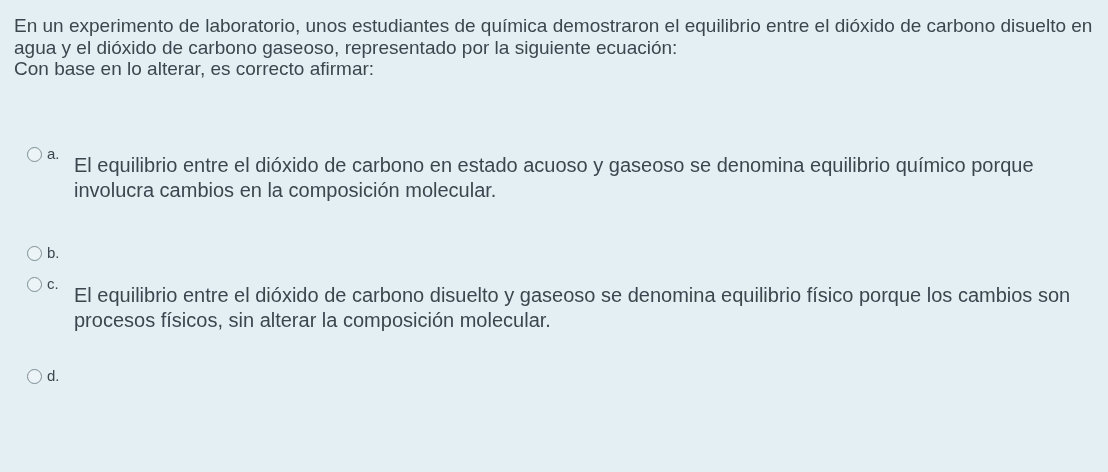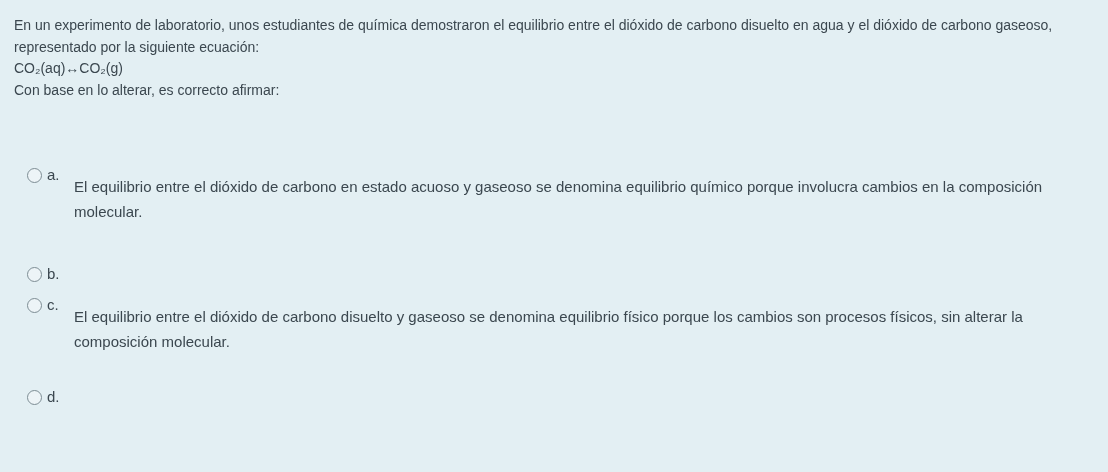--- a/index.html
+++ b/index.html
@@ -14,21 +14,21 @@
     color: #3b474f;
     overflow: hidden;
   }
   .question-card {
     width: 100%;
     height: 100%;
     box-sizing: border-box;
   }
   .qtext {
     padding: 15px 13px 0 14px;
-    font-size: 14px;
+    font-size: 19px;
     line-height: 21.5px;
   }
   .qtext p { margin: 0; }
   .intro    { margin-bottom: 20px; }
   .equation { margin-bottom: 12px; }
   .answers  { margin-top: 64px; }
   .option {
     display: flex;
     align-items: flex-start;
     padding-left: 27px;
@@ -50,34 +50,33 @@
   }
   .letter {
     flex: 0 0 auto;
     width: 20px;
     margin-left: 5px;
     font-size: 15px;
     line-height: 20px;
   }
   .option-text {
     margin-left: 7px;
-    font-size: 15px;
+    font-size: 20px;
     line-height: 25px;
     cursor: pointer;
   }
   .option-text.para { padding-top: 9px; }
 </style>
 </head>
 <body>
 
 <div class="question-card">
 
   <div class="qtext">
     <p class="intro">En un experimento de laboratorio, unos estudiantes de química demostraron el equilibrio entre el dióxido de carbono disuelto en agua y el dióxido de carbono gaseoso, representado por la siguiente ecuación:</p>
-    <p class="equation">CO₂(aq)↔CO₂(g)</p>
     <p class="prompt">Con base en lo alterar, es correcto afirmar:</p>
   </div>
 
   <div class="answers">
 
     <div class="option opt-a">
       <span class="radio" role="radio" aria-checked="false"></span>
       <span class="letter">a.</span>
       <div class="option-text para">El equilibrio entre el dióxido de carbono en estado acuoso y gaseoso se denomina equilibrio químico porque involucra cambios en la composición molecular.</div>
     </div>

